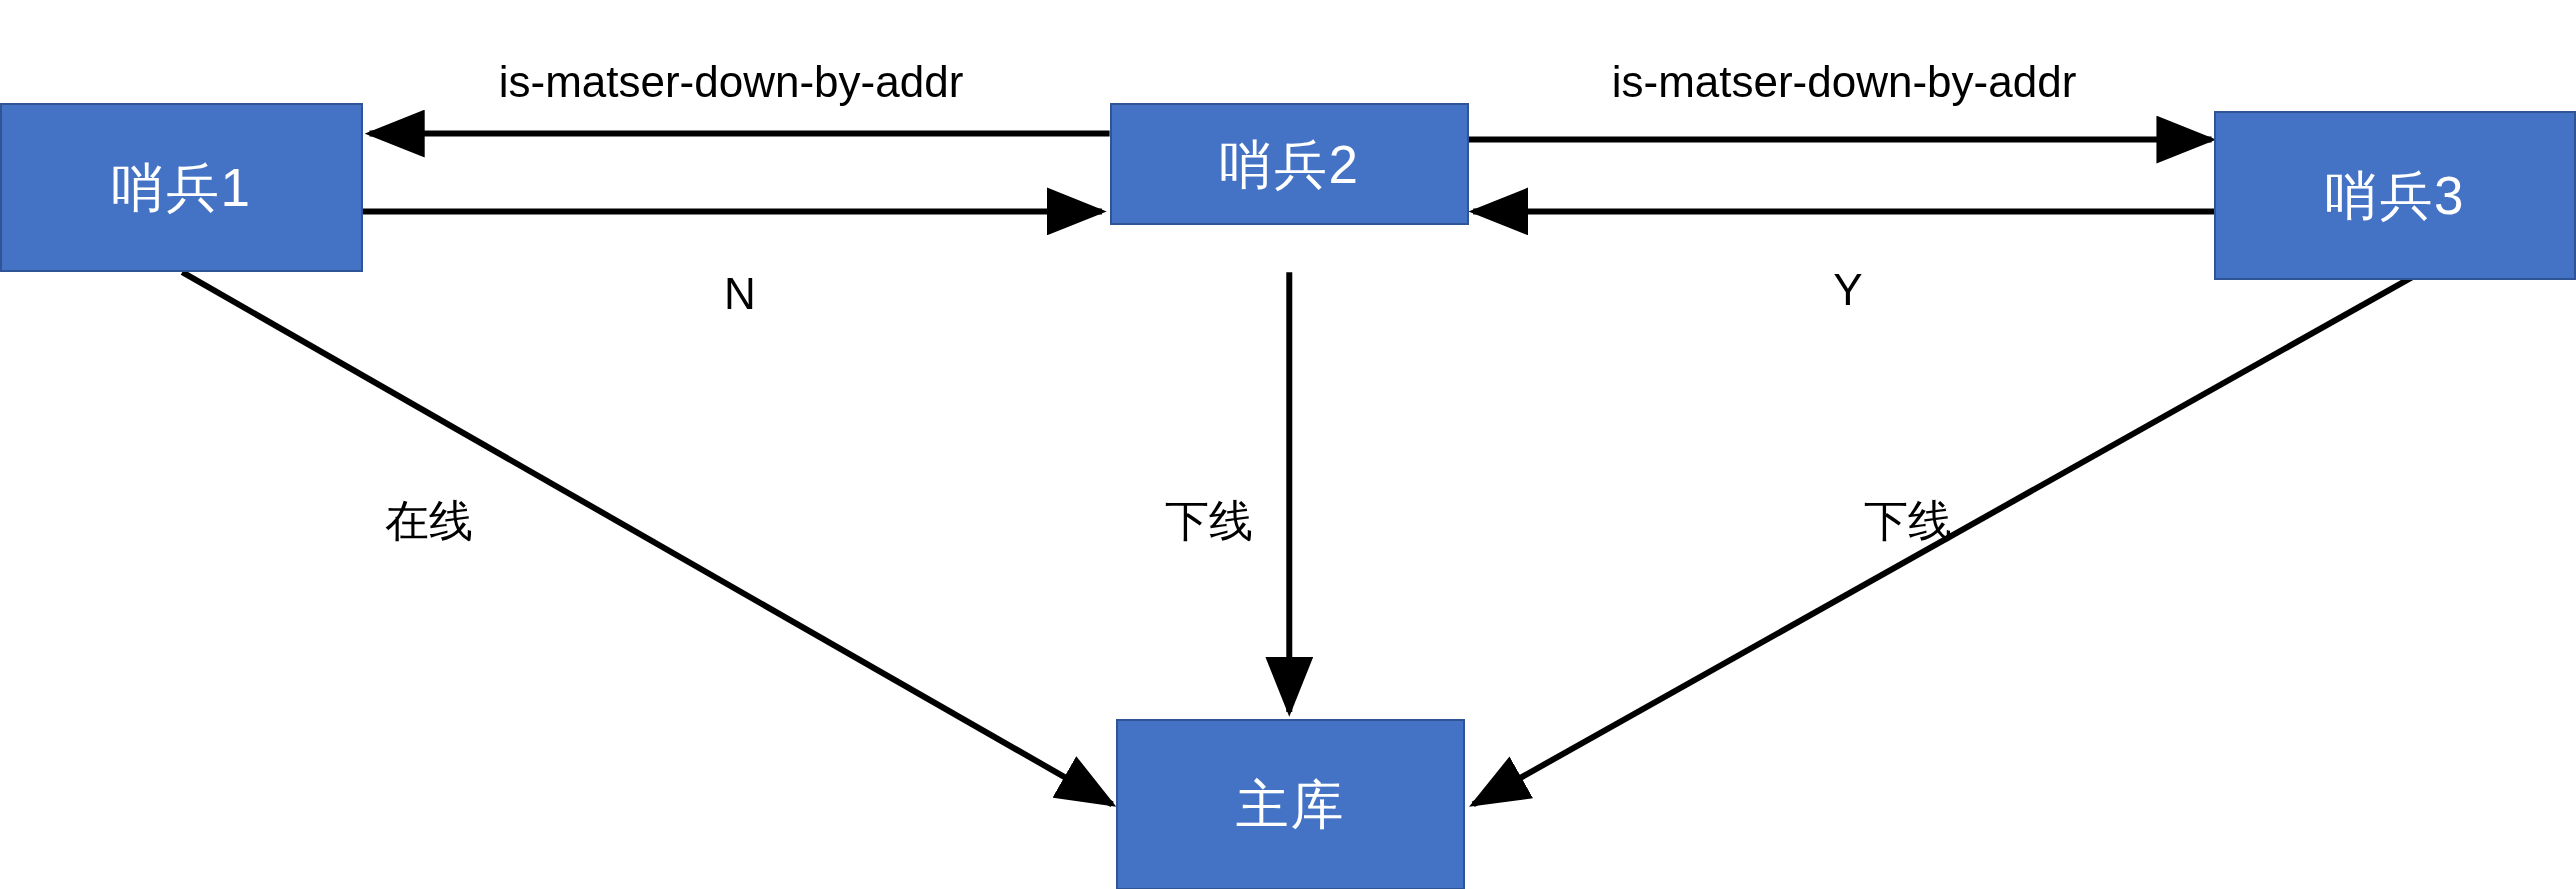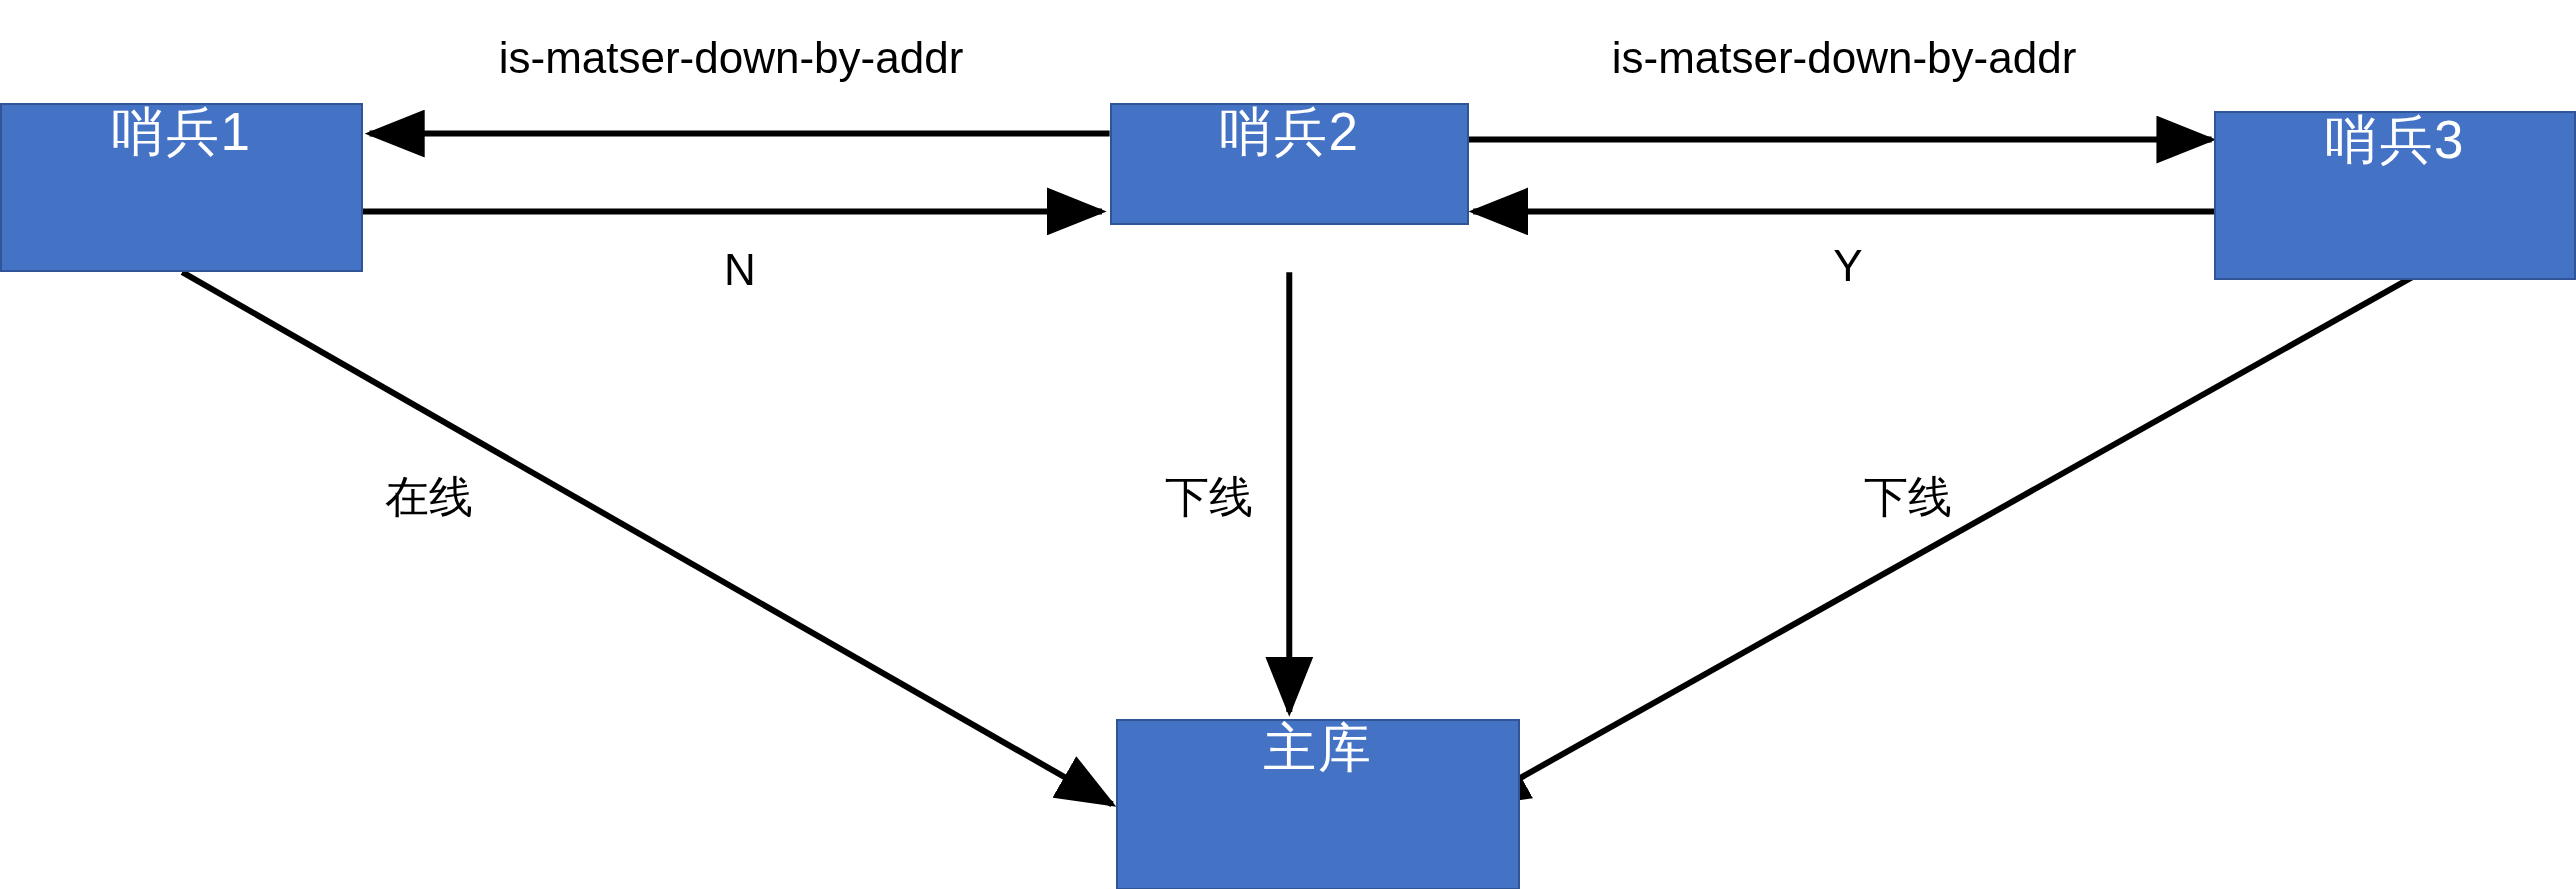--- a/index.html
+++ b/index.html
@@ -23,35 +23,36 @@
     top: 0;
     width: 2576px;
     height: 890px;
   }
   .node-box {
     position: absolute;
     background: #4472C4;
     border: 2.6px solid #2F5597;
     box-sizing: border-box;
     display: flex;
-    align-items: flex-start;
+    align-items: center;
     justify-content: center;
     color: #ffffff;
     font-size: 53px;
     line-height: 1;
     letter-spacing: 1.7px;
     z-index: 3;
   }
   .edge-label {
     position: absolute;
     color: #000000;
     font-size: 44px;
     line-height: 1;
     white-space: nowrap;
     z-index: 4;
+    margin-top: 24px;
   }
   .edge-label.centered {
     transform: translateX(-50%);
   }
 </style>
 </head>
 <body>
 
 <div id="canvas">
 
@@ -82,21 +83,21 @@
   </div>
 
   <div class="node-box" style="left:1110px; top:103px; width:359px; height:122px;">
     <span>哨兵2</span>
   </div>
 
   <div class="node-box" style="left:2214px; top:111px; width:362px; height:169px;">
     <span>哨兵3</span>
   </div>
 
-  <div class="node-box" style="left:1116px; top:719px; width:404px; height:171px;">
+  <div class="node-box" style="left:1116px; top:719px; width:349px; height:171px;">
     <span>主库</span>
   </div>
 
   <div class="edge-label centered" style="left:731px; top:36px;">is-matser-down-by-addr</div>
 
   <div class="edge-label centered" style="left:1844px; top:36px;">is-matser-down-by-addr</div>
 
   <div class="edge-label centered" style="left:740px; top:248px;">N</div>
 
   <div class="edge-label centered" style="left:1848px; top:244px;">Y</div>

